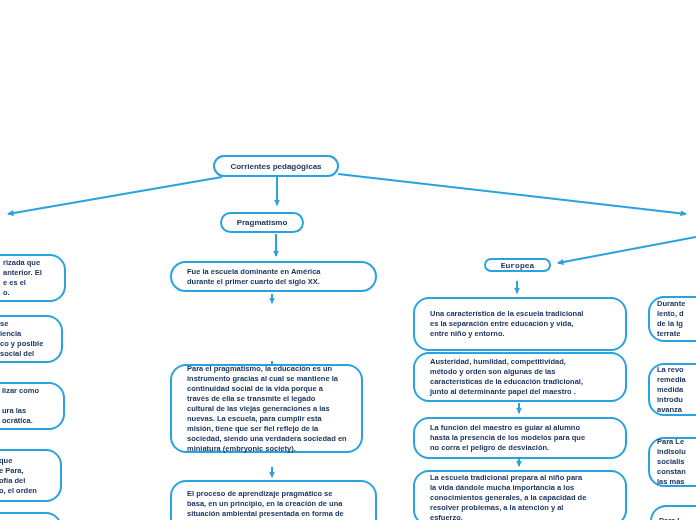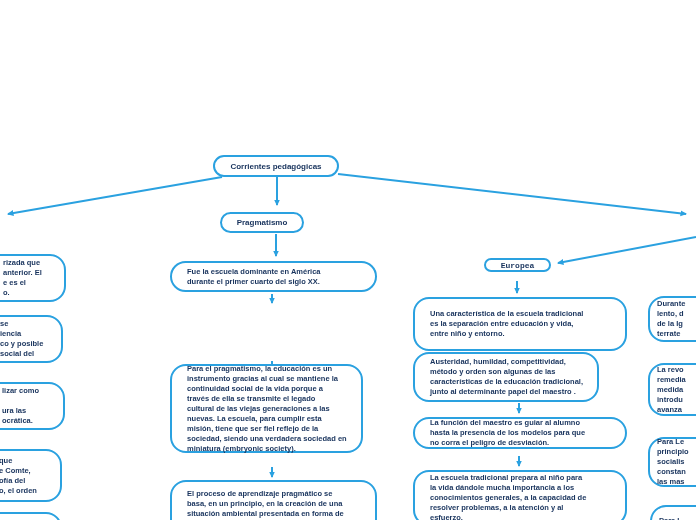--- a/index.html
+++ b/index.html
@@ -94,28 +94,28 @@
   <div class="topic label-node" style="left:484px;top:258px;width:67px;height:14px;font-family:Liberation Mono, monospace;">
     <span class="node-text">Europea</span>
   </div>
 
   <div class="topic text-node" style="left:413px;top:297px;width:214px;height:54px;">
     <span class="node-text">Una característica de la escuela tradicional
 es la separación entre educación y vida,
 entre niño y entorno.</span>
   </div>
 
-  <div class="topic text-node" style="left:413px;top:352px;width:186px;height:50px;">
+  <div class="topic text-node" style="left:413px;top:352px;width:214px;height:50px;">
     <span class="node-text">Austeridad, humildad, competitividad,
 método y orden son algunas de las
 características de la educación tradicional,
 junto al determinante papel del maestro .</span>
   </div>
 
-  <div class="topic text-node" style="left:413px;top:417px;width:214px;height:32px;">
+  <div class="topic text-node" style="left:413px;top:417px;width:214px;height:42px;">
     <span class="node-text">La función del maestro es guiar al alumno
 hasta la presencia de los modelos para que
 no corra el peligro de desviación.</span>
   </div>
 
   <div class="topic text-node" style="left:413px;top:470px;width:214px;height:56px;">
     <span class="node-text">La escuela tradicional prepara al niño para
 la vida dándole mucha importancia a los
 conocimientos generales, a la capacidad de
 resolver problemas, a la atención y al
@@ -138,21 +138,21 @@
 
   <div class="topic text-node cut-left" style="left:-145px;top:382px;width:210px;height:48px;">
     <span class="node-text">lizar como
 
 ura las
 ocrática.</span>
   </div>
 
   <div class="topic text-node cut-left" style="left:-148px;top:449px;width:210px;height:53px;">
     <span class="node-text">que
-e Comte,
+e Para,
 ofía del
 o, el orden</span>
   </div>
 
   <div class="topic text-node cut-left" style="left:-150px;top:512px;width:212px;height:42px;">
     <span class="node-text"></span>
   </div>
 
   <div class="topic text-node cut-right" style="left:648px;top:296px;width:200px;height:46px;">
     <span class="node-text">Durante
@@ -164,21 +164,21 @@
   <div class="topic text-node cut-right" style="left:648px;top:363px;width:200px;height:53px;">
     <span class="node-text">La revo
 remedia
 medida
 introdu
 avanza</span>
   </div>
 
   <div class="topic text-node cut-right" style="left:648px;top:437px;width:200px;height:50px;">
     <span class="node-text">Para Le
-principio
+indisolu
 socialis
 constan
 las mas</span>
   </div>
 
   <div class="topic text-node cut-right" style="left:650px;top:505px;width:200px;height:45px;align-items:flex-start;padding-top:9px;">
     <span class="node-text">Para L</span>
   </div>
 
 </div>

